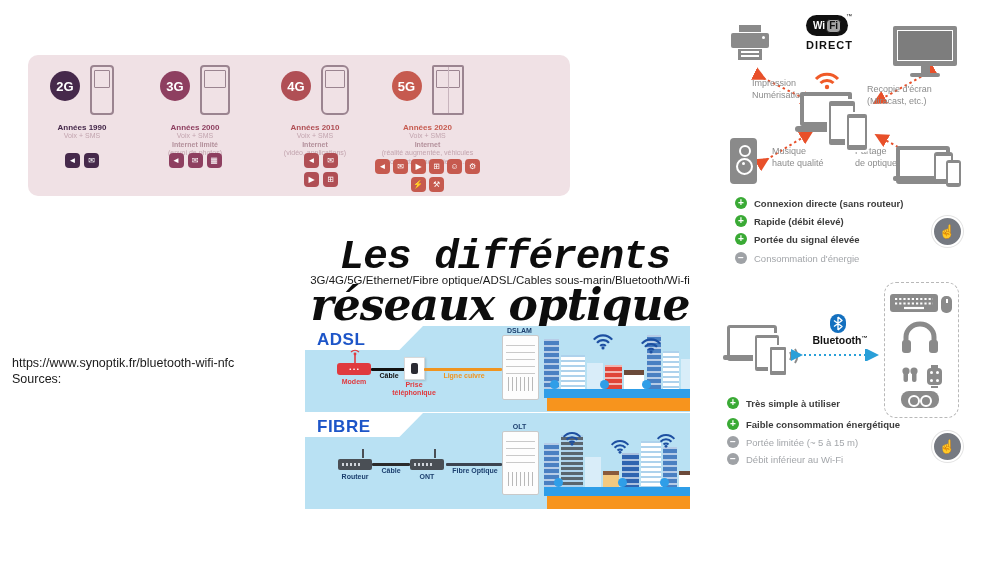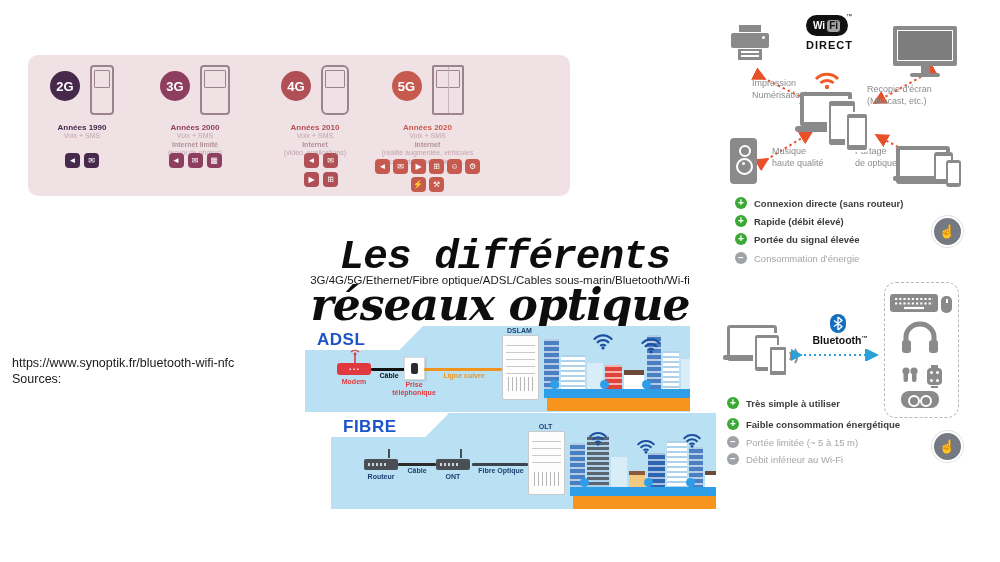--- a/index.html
+++ b/index.html
@@ -35,21 +35,21 @@
   .gen-line.b { font-weight:bold; color:#b3909b; }
   .gen-icons { position:absolute; top:88px; left:0; right:0; display:flex; flex-wrap:wrap;
                justify-content:center; gap:4px; padding:0 6px; }
   .gen-ic { width:15px; height:15px; border-radius:4px; background:var(--gc); color:#fff;
             font-size:8px; line-height:15px; text-align:center; }
 
   
   .net-panel { left:305px; top:326px; width:385px; height:183px; z-index:5; }
   .net-sec { position:absolute; left:0; width:385px; background:#b9e1f3; overflow:hidden; }
   .sec-adsl { top:0; height:86px; }
-  .sec-fibre { top:87px; height:96px;margin-left:26px; }
+  .sec-fibre { top:87px; height:96px; }
   .wedge { position:absolute; left:0; top:0; width:118px; height:24px; background:#fff;
            clip-path:polygon(0 0,100% 0,80% 100%,0 100%); }
   .net-label { position:absolute; left:12px; top:4px; font-size:17px; font-weight:bold; color:#1d55c8; letter-spacing:.5px; }
   .dlab { position:absolute; font-size:7px; font-weight:bold; color:#1c3f6e; text-align:center; }
   .dlab.red { color:#e03a3e; }
   .dlab.orange { color:#f0941f; }
   .wire { position:absolute; height:3px; border-radius:1px; }
   .rack { position:absolute; width:35px; background:#fdfdfd; border:1px solid #c9c9c9; border-radius:2px; }
   .rack::before { content:""; position:absolute; left:3px; right:3px; top:3px; height:55%;
                   background:repeating-linear-gradient(to bottom, transparent 0 6px, #c9c9c9 6px 7px); }

